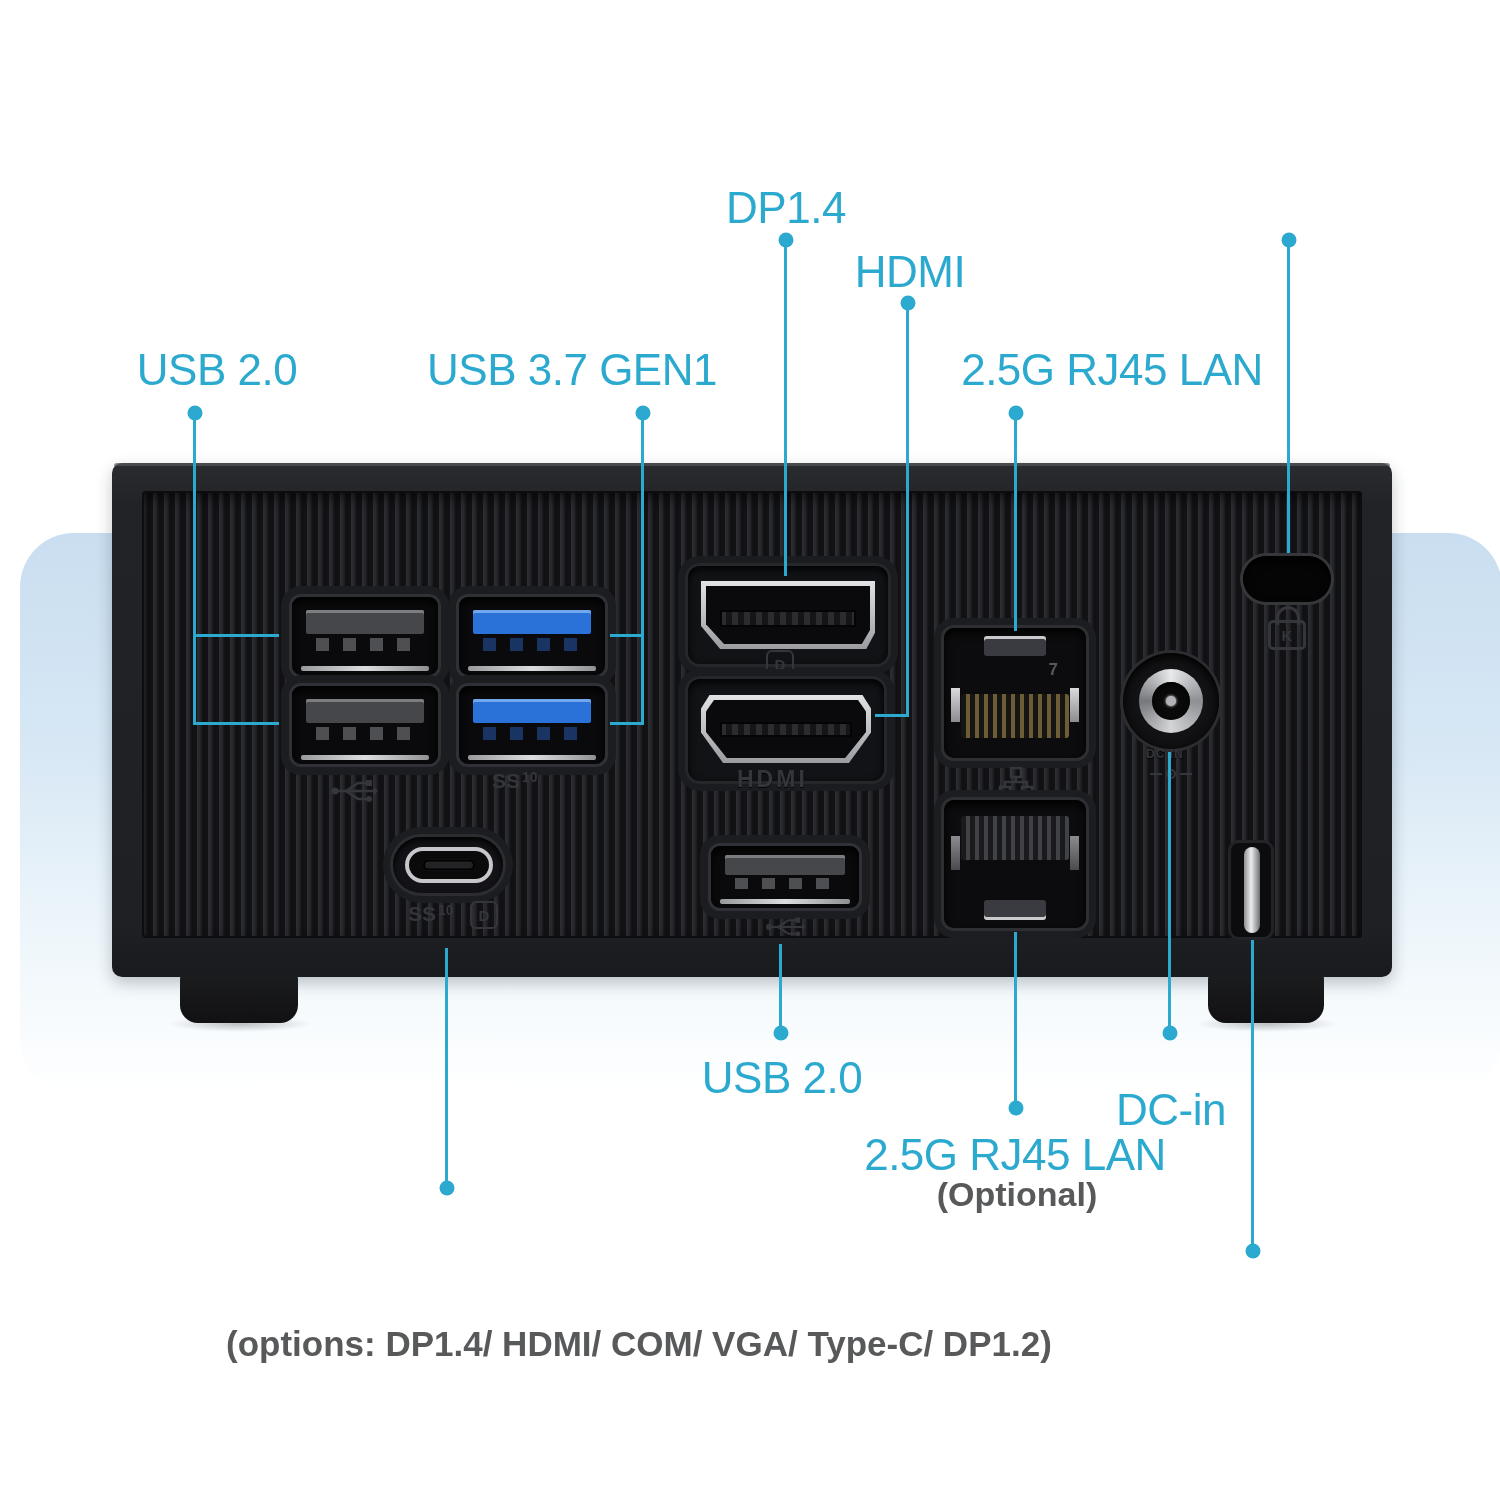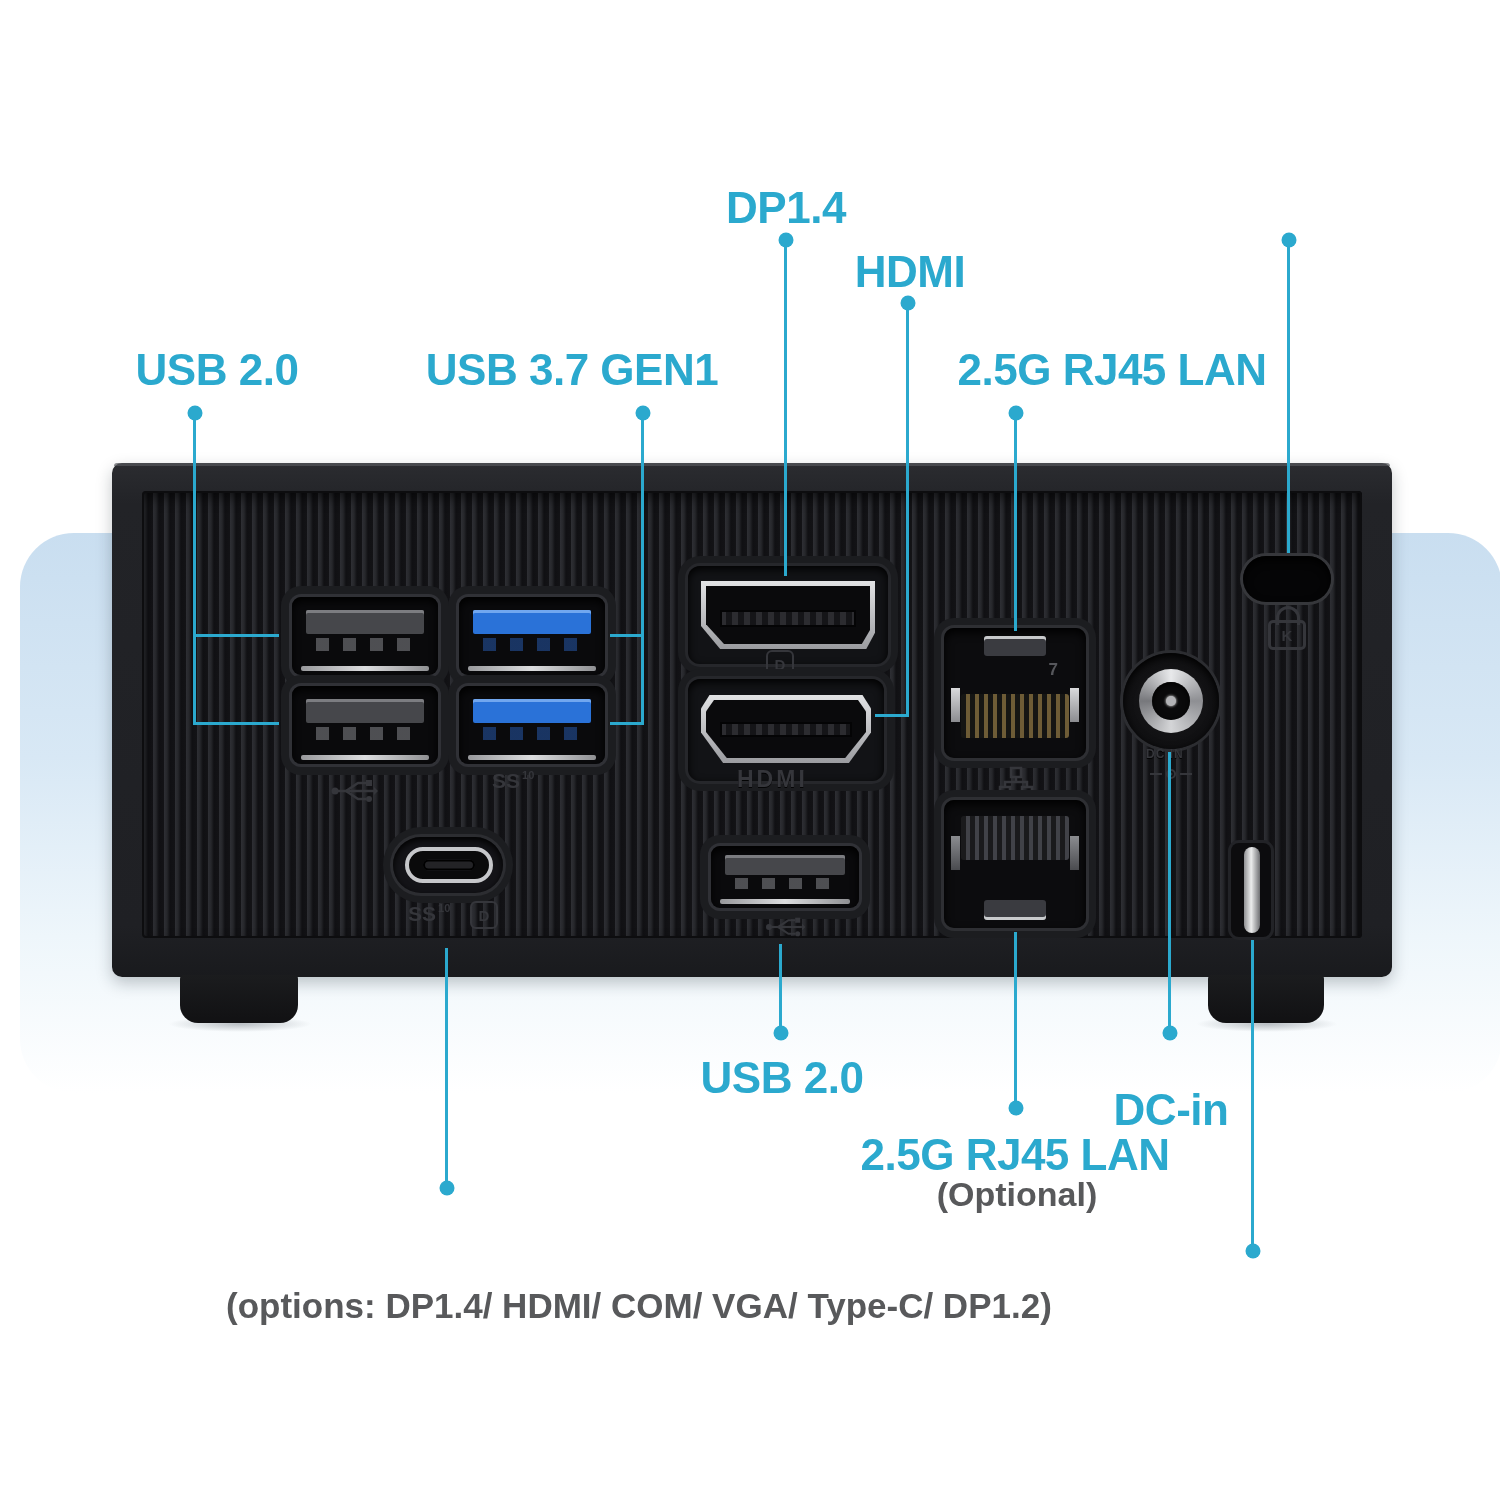--- a/index.html
+++ b/index.html
@@ -81,34 +81,34 @@
     text-shadow:0 1px 0 rgba(0,0,0,.8);}
   .dp-logo-box{position:absolute;width:24px;height:24px;border:2px solid #35363b;border-radius:6px;
     color:#35363b;font-size:15px;font-weight:bold;display:flex;align-items:center;justify-content:center;}
   .k-icon{position:absolute;width:40px;height:44px;}
   .k-shackle{position:absolute;left:8px;top:0;width:18px;height:16px;border:3px solid #35363b;
     border-bottom:none;border-radius:12px 12px 0 0;}
   .k-body{position:absolute;left:0;bottom:0;width:32px;height:24px;border:3px solid #35363b;border-radius:5px;
     color:#35363b;font-size:15px;font-weight:bold;display:flex;align-items:center;justify-content:center;}
   .ss-mark{position:absolute;display:flex;align-items:flex-start;gap:2px;color:#35363b;
     font-weight:bold;font-size:21px;line-height:1;}
-  .ss-mark sup{font-size:11px;}
+  .ss-mark sup{font-size:14px;}
 
   
   .vline{position:absolute;width:3px;background:#2ba9ce;}
   .hline{position:absolute;height:3px;background:#2ba9ce;}
   .dot{position:absolute;width:15px;height:15px;border-radius:50%;background:#2ba9ce;
     transform:translate(-50%,-50%);}
-  .label{position:absolute;color:#2ba9ce;font-weight:bold;font-size:44px;line-height:1.05;
+  .label{position:absolute;color:#2ba9ce;font-weight:normal;font-size:44px;line-height:1.05;
     letter-spacing:-0.5px;text-align:center;white-space:nowrap;}
   .label.left-align{text-align:left;}
   .label.big{font-size:49px;}
   .sub{position:absolute;color:#58595b;font-weight:bold;font-size:34px;line-height:1.1;
     text-align:center;white-space:nowrap;}
-  .sub.left-align{text-align:left;font-size:35px;}
+  .sub.left-align{text-align:left;font-size:35px;margin-top:38px;}
 </style>
 </head>
 <body>
 
 <div id="canvas">
 
   <div class="backdrop"></div>
 
   <div class="foot-shadow" style="left:168px;width:144px;"></div>
   <div class="foot-shadow" style="left:1196px;width:142px;"></div>

